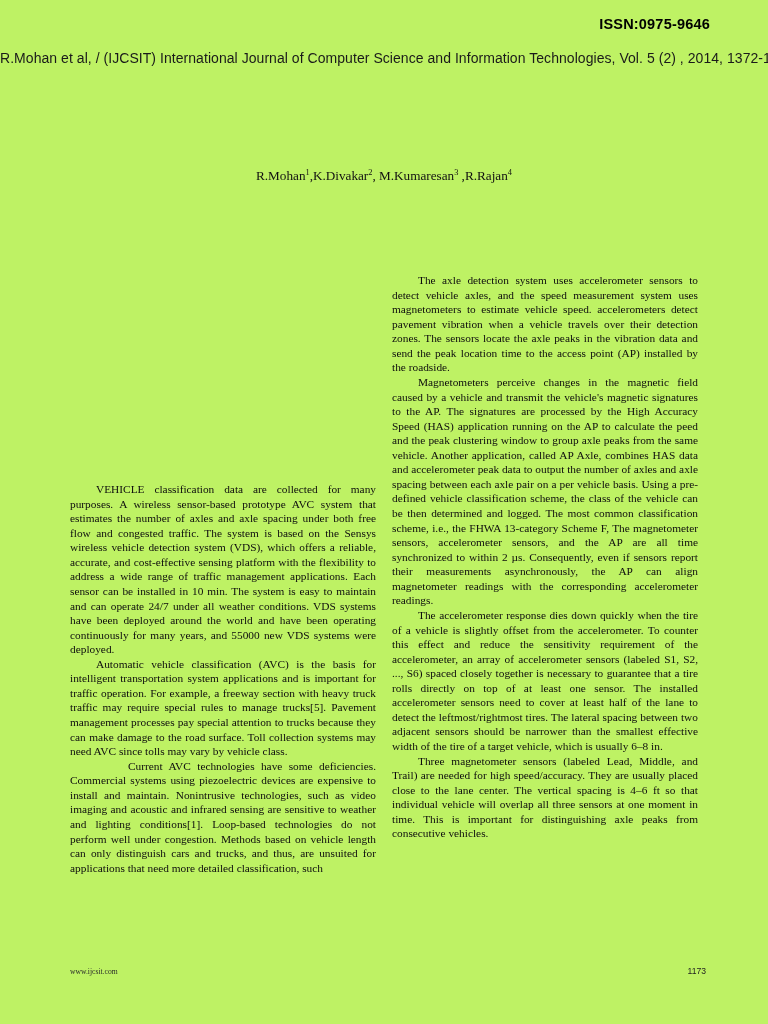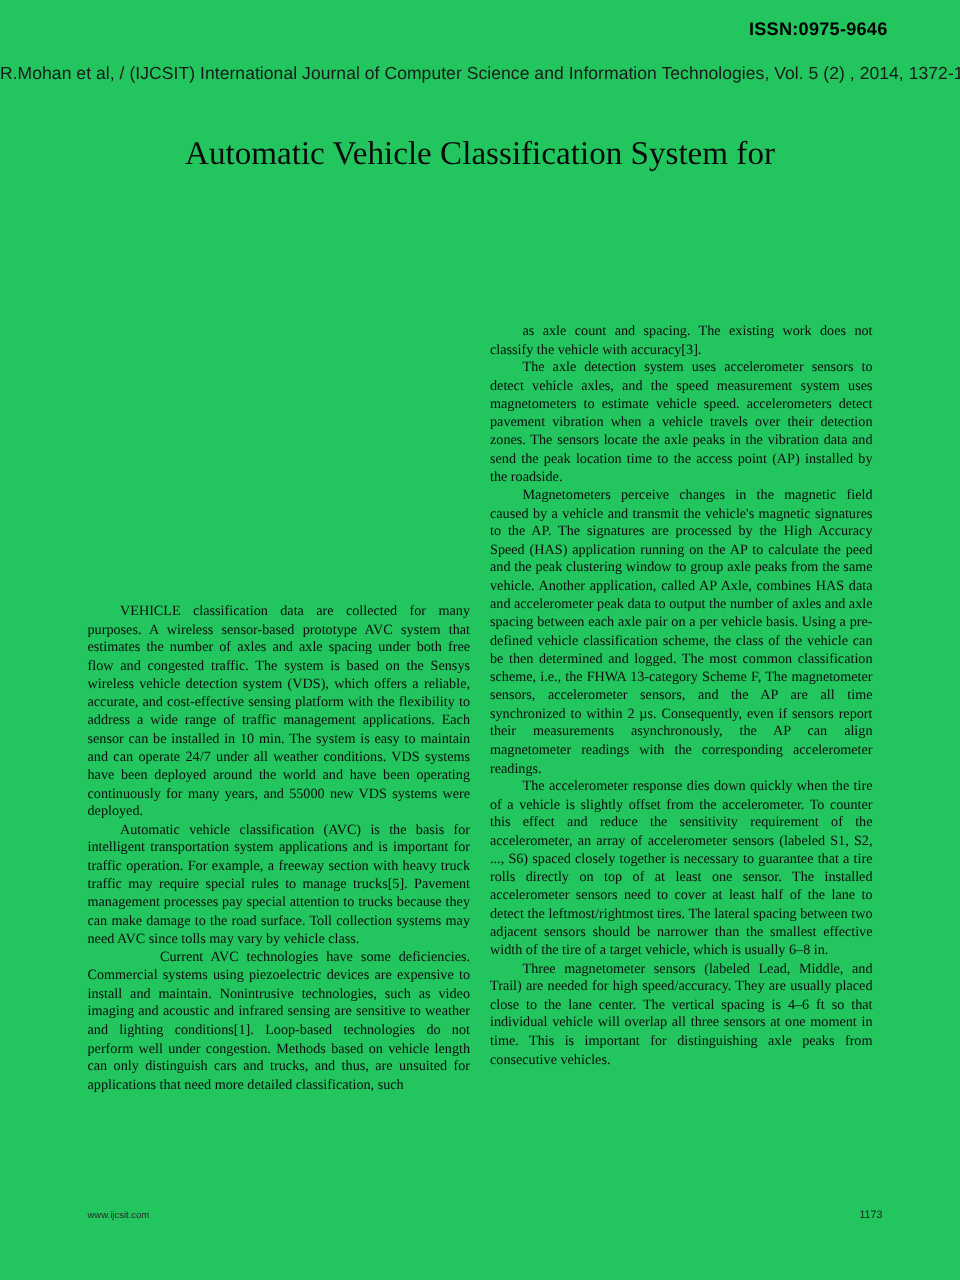--- a/index.html
+++ b/index.html
@@ -15,21 +15,21 @@
     font-family: "Liberation Serif", "DejaVu Serif", serif;
     color: #000000;
     overflow: hidden;
   }
 
   .page {
     position: absolute;
     inset: 0;
     width: 768px;
     height: 1024px;
-    background: #22c55e;
+    background: #bef264;
   }
 
   
   .issn-bar {
     position: absolute;
     top: 16px;
     right: 58px;
     text-align: right;
   }
   .issn-text {
@@ -137,21 +137,21 @@
     position: absolute;
     left: 70px;
     right: 62px;
     top: 963px;
     height: 16px;
     display: flex;
     align-items: center;
     justify-content: space-between;
   }
   .footer-text {
-    font-family: Liberation Sans, sans-serif;
+    font-family: Liberation Serif, serif;
     font-size: 7.6px;
     color: #2a2a2a;
   }
   .footer-page {
     font-family: "Liberation Sans", "DejaVu Sans", sans-serif;
     font-size: 8.6px;
     color: #1f1f1f;
   }
 </style>
 </head>
@@ -162,38 +162,39 @@
   <div class="issn-bar">
     <div class="issn-text">ISSN:0975-9646</div>
   </div>
 
   <div class="running-header">
     <div class="running-header-text">R.Mohan et al, / (IJCSIT) International Journal of Computer Science and Information Technologies, Vol. 5 (2) , 2014, 1372-1374</div>
   </div>
 
   <div class="title-block">
     <h1 class="paper-title">
-      <span class="t-line">Automatic Vehicle Classification System for</span>
     </h1>
   </div>
 
+  <div class="authors-block">
+    <div class="authors-text"><span>R.Mohan</span><sup>1</sup><span>,K.Divakar</span><sup>2</sup><span>, M.Kumaresan</span><sup>3</sup><span> ,R.Rajan</span><sup>4</sup></div>
+  </div>
 
   <div class="columns">
 
     <div class="col col-left">
       <div class="col-inner" style="top:224px;">
         <p class="para">VEHICLE classification data are collected for many purposes.        A wireless sensor-based prototype AVC system that estimates the number of axles and axle spacing under both free flow and congested traffic. The system is based on the Sensys wireless vehicle detection system (VDS), which offers a reliable, accurate, and cost-effective sensing platform with the flexibility to address a wide range of traffic management applications. Each sensor can be installed in 10 min. The system is easy to maintain and can operate 24/7 under all weather conditions. VDS systems have been deployed around the world and have been operating continuously for many years, and 55000 new VDS systems were deployed.</p>
         <p class="para gap-before">Automatic vehicle classification (AVC) is the basis for intelligent transportation system applications and is important for traffic operation. For example, a freeway section with heavy truck traffic may require special rules to manage trucks[5]. Pavement management processes pay special attention to trucks because they can make damage to the road surface. Toll collection systems may need AVC since tolls may vary by vehicle class.</p>
         <p class="para indent-wide gap-small">Current AVC technologies have some deficiencies. Commercial systems using piezoelectric devices are expensive to install and maintain. Nonintrusive technologies, such as video imaging and acoustic and infrared sensing are sensitive to weather and lighting conditions[1]. Loop-based technologies do not perform well under congestion. Methods based on vehicle length can only distinguish cars and trucks, and thus, are unsuited for applications that need more detailed classification, such</p>
       </div>
     </div>
 
     <div class="col col-right">
       <div class="col-inner" style="top:0px;">
-        <p class="para">as axle count and spacing. The existing work does not classify the vehicle with accuracy[3].</p>
         <p class="para gap-before">The axle detection system uses accelerometer sensors to detect vehicle axles, and the speed measurement system uses magnetometers to estimate vehicle speed. accelerometers detect pavement vibration when a vehicle travels over their detection zones. The sensors locate the axle peaks in the vibration data and send the peak location time to the access point (AP) installed by the roadside.</p>
         <p class="para gap-small">Magnetometers perceive changes in the magnetic field caused by a vehicle and transmit the vehicle's magnetic signatures to the AP. The signatures are processed by the High Accuracy Speed (HAS) application running on the AP to calculate the  peed and the peak clustering window to group axle peaks from the same vehicle. Another application, called AP Axle, combines HAS data and accelerometer peak data to output the number of axles and axle spacing between each axle pair on a per vehicle basis. Using a pre-defined vehicle classification scheme, the class of the vehicle can be then determined and logged. The most common classification scheme, i.e., the FHWA 13-category Scheme F, The magnetometer sensors, accelerometer sensors, and the AP are all time synchronized to within 2 µs. Consequently, even if sensors report their measurements asynchronously, the AP can align magnetometer readings with the corresponding accelerometer readings.</p>
         <p class="para gap-small">The accelerometer response dies down quickly when the tire of a vehicle is slightly offset from the accelerometer. To counter this effect and reduce the sensitivity requirement of the accelerometer, an array of accelerometer sensors (labeled S1, S2, ..., S6) spaced closely together is necessary to guarantee that a tire rolls directly on top of at least one sensor. The installed accelerometer sensors need to cover at least half of the lane to detect the leftmost/rightmost tires. The lateral spacing between two adjacent sensors should be narrower than the smallest effective width of the tire of a target vehicle, which is usually 6–8 in.</p>
         <p class="para gap-small">Three magnetometer sensors (labeled Lead, Middle, and Trail) are needed for high speed/accuracy. They are usually placed close to the lane center. The vertical spacing is 4–6 ft so that individual vehicle will overlap all three sensors at one moment in time. This is important for distinguishing axle peaks from consecutive vehicles.</p>
       </div>
     </div>
 
   </div>
 
   <div class="footer">

